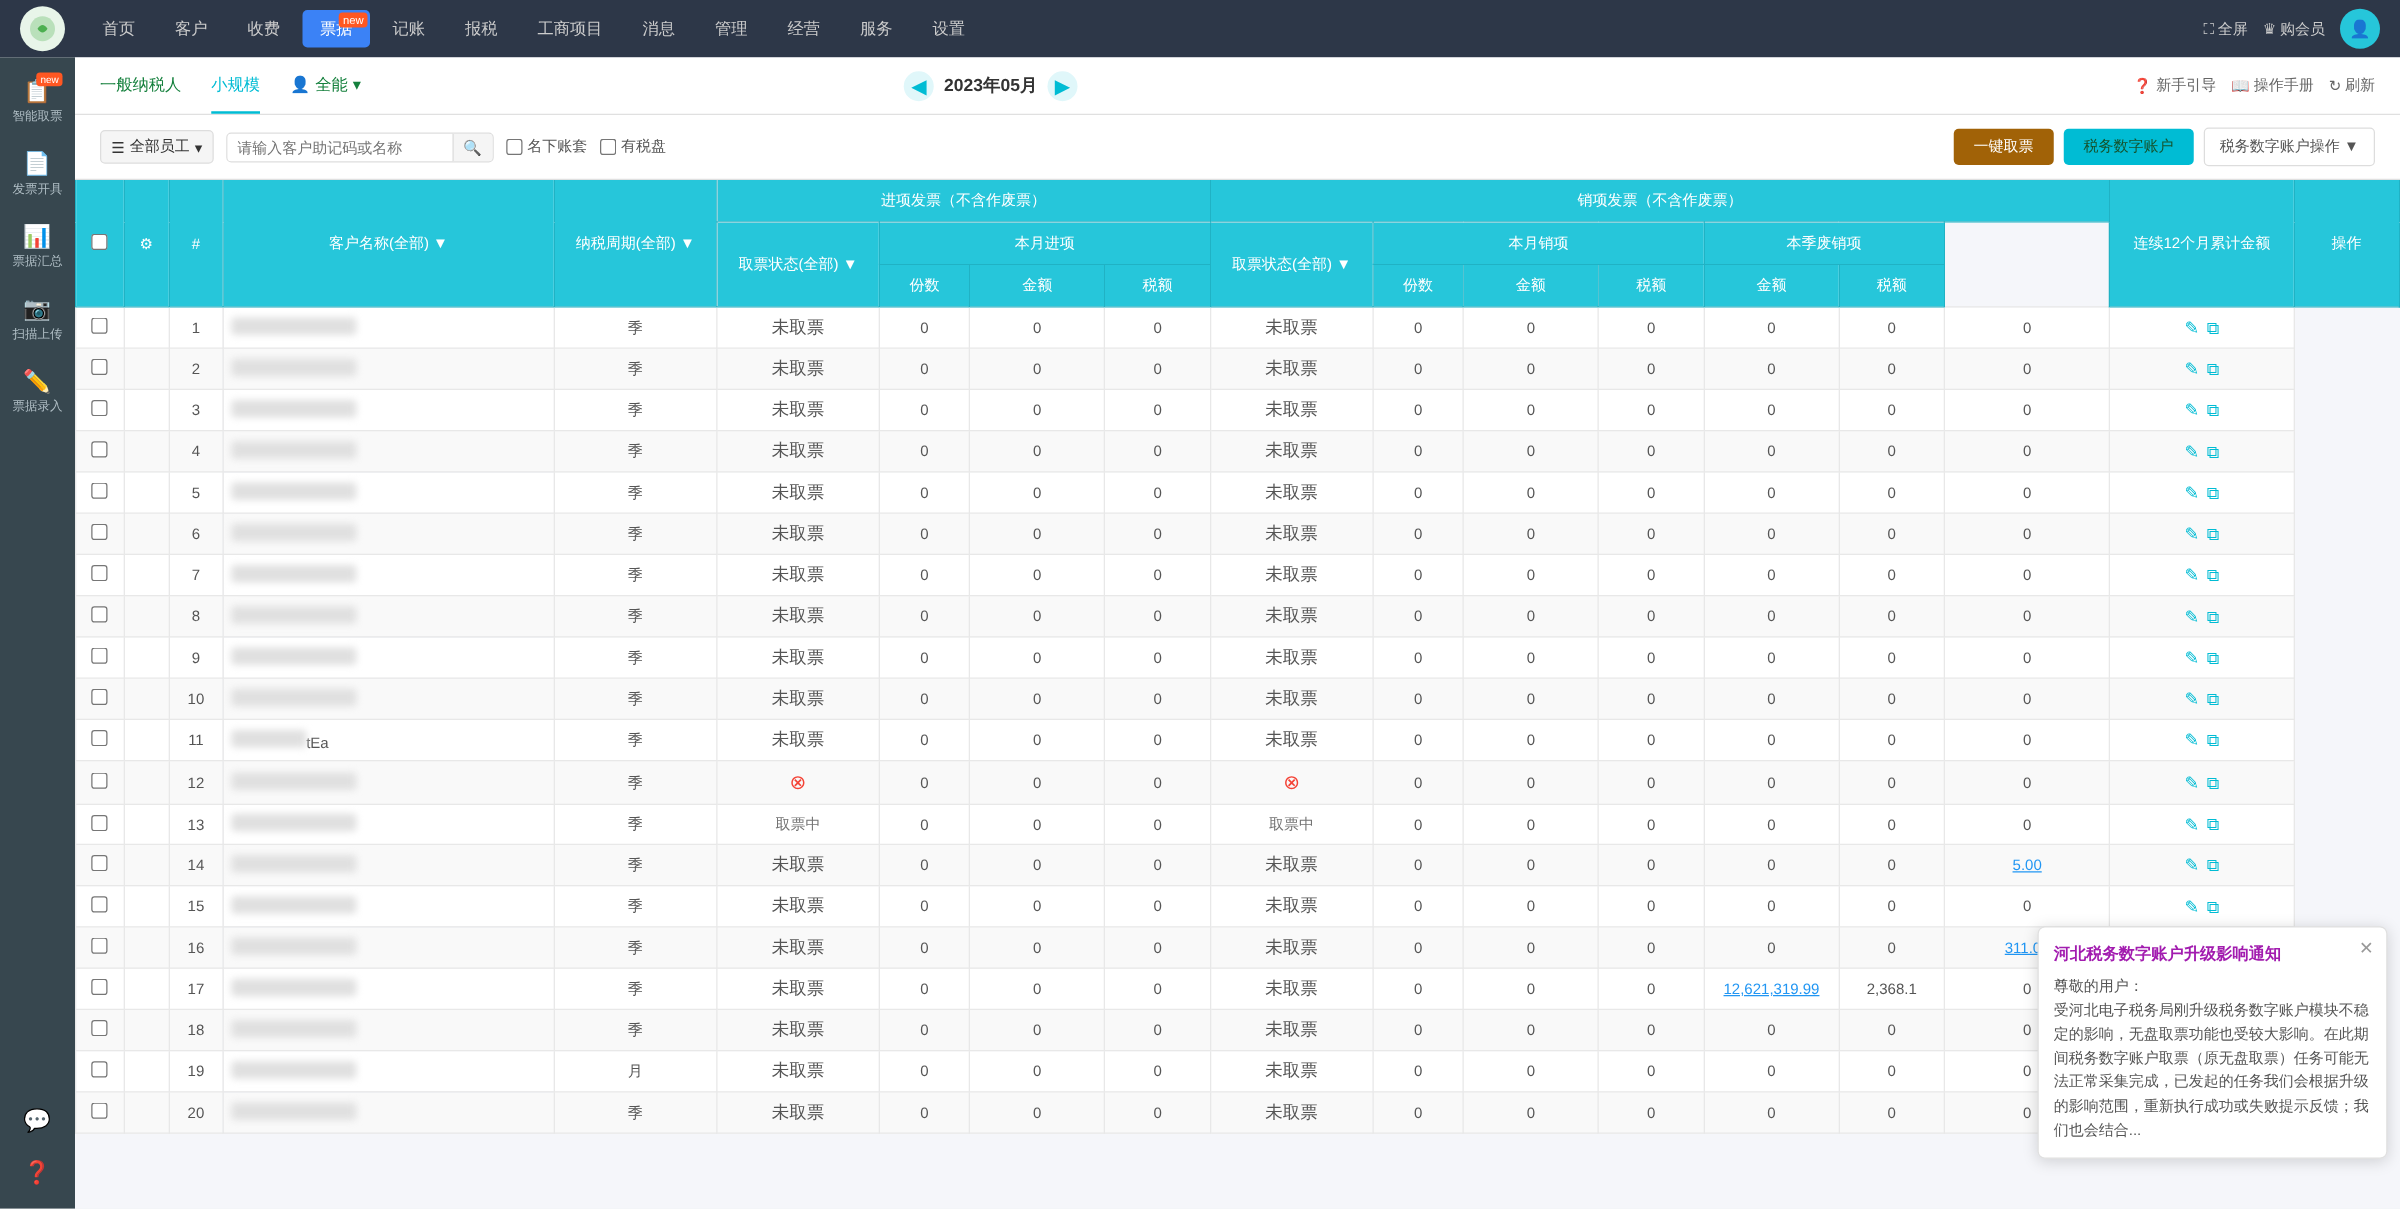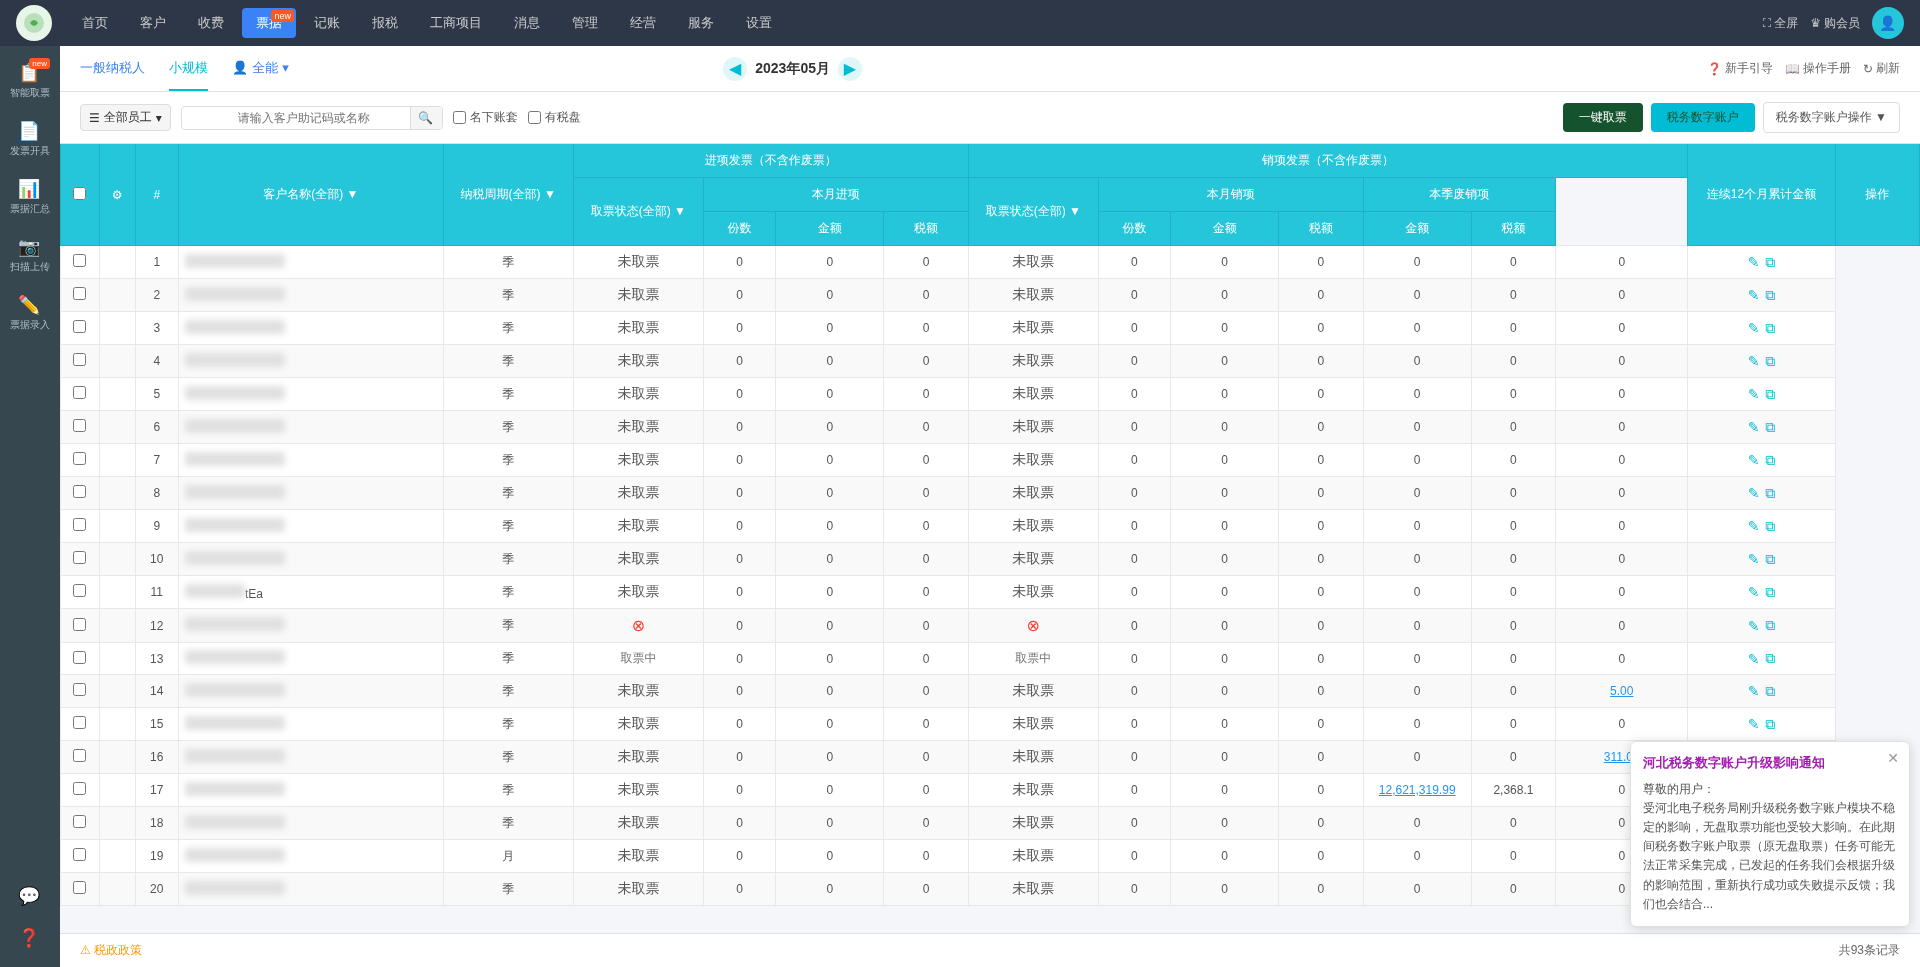--- a/index.html
+++ b/index.html
@@ -124,21 +124,21 @@
       background: #fff;
       display: flex;
       align-items: center;
       padding: 0 20px;
       border-bottom: 1px solid #e0e0e0;
       height: 46px;
       gap: 24px;
     }
     .sub-nav-item {
       padding: 12px 0;
-      color: #3b82f6;
+      color: #15803d;
       cursor: pointer;
       font-size: 13px;
       border-bottom: 2px solid transparent;
       display: flex; align-items: center; gap: 4px;
     }
     .sub-nav-item.active {
       color: #00bcd4;
       border-bottom-color: #00bcd4;
     }
     .sub-nav-center {
@@ -175,21 +175,20 @@
       color: #333;
       cursor: pointer;
       display: flex; align-items: center; gap: 4px;
     }
     .toolbar-search {
       display: flex;
       align-items: center;
       border: 1px solid #ddd;
       border-radius: 4px;
       overflow: hidden;
-      padding-left: 48px;
     }
     .toolbar-search input {
       border: none;
       outline: none;
       padding: 4px 8px;
       font-size: 12px;
       width: 180px;
     }
     .toolbar-search .search-btn {
       background: #f5f5f5;
@@ -202,21 +201,21 @@
       display: flex; align-items: center; gap: 4px;
       font-size: 12px; color: #555; cursor: pointer;
     }
     .toolbar-right {
       margin-left: auto;
       display: flex;
       align-items: center;
       gap: 8px;
     }
     .btn-primary {
-      background: #14532d;
+      background: #a16207;
       color: #fff;
       border: none;
       padding: 6px 16px;
       border-radius: 4px;
       font-size: 12px;
       cursor: pointer;
     }
     .btn-teal {
       background: #00bcd4;
       color: #14532d;
@@ -1075,24 +1074,20 @@
       <div class="action-icons">
         <span class="action-icon">✎</span>
         <span class="action-icon">⧉</span>
       </div>
     </td>
   </tr>
           </tbody>
       </table>
     </div>
 
-    <div class="table-footer">
-      <span class="tax-policy-link">⚠ 税政政策</span>
-      <span class="records-count">共93条记录</span>
-    </div>
   </div>
 </div>
 
 <div class="notification-panel">
   <div class="close-btn">✕</div>
   <div class="notif-title">河北税务数字账户升级影响通知</div>
   <div class="notif-body">
     <div>尊敬的用户：</div>
     <div>受河北电子税务局刚升级税务数字账户模块不稳定的影响，无盘取票功能也受较大影响。在此期间税务数字账户取票（原无盘取票）任务可能无法正常采集完成，已发起的任务我们会根据升级的影响范围，重新执行成功或失败提示反馈；我们也会结合...</div>
   </div>

